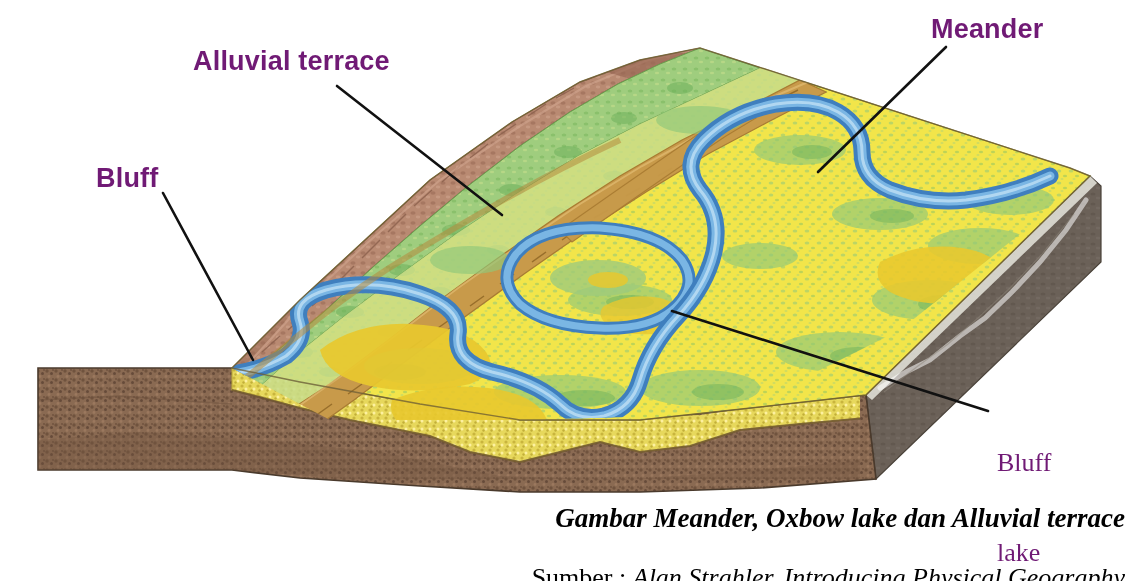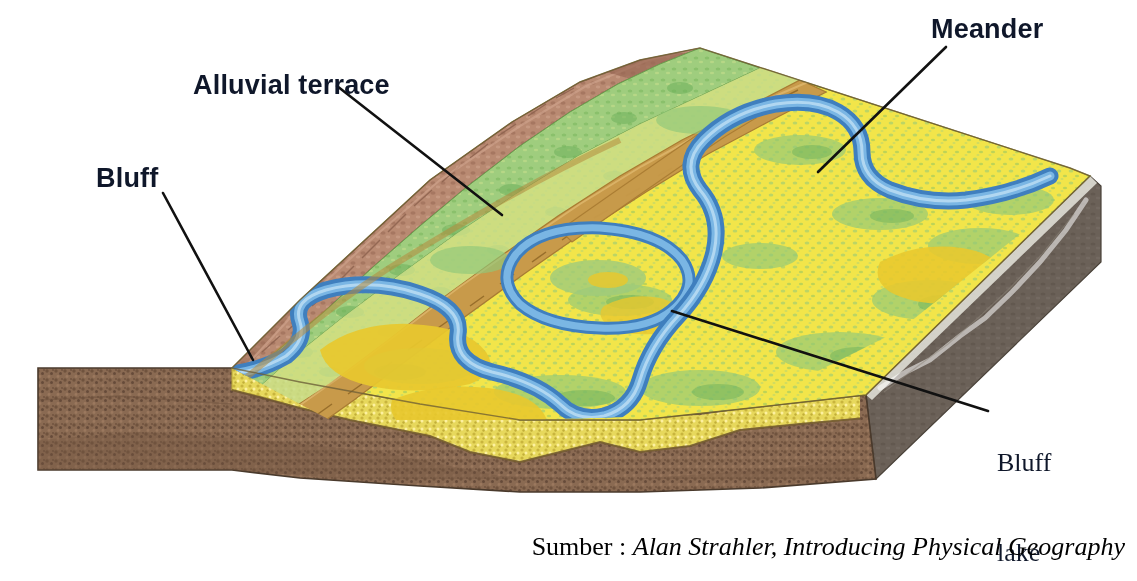--- a/index.html
+++ b/index.html
@@ -4,25 +4,25 @@
 <style>
   html,body{margin:0;padding:0;background:#ffffff;}
   body{
     width:1137px;height:581px;
     font-family:"Liberation Sans",sans-serif;
     overflow:hidden;position:relative;
   }
   #stage{position:absolute;left:0;top:0;width:1137px;height:581px;background:#fff;}
   svg.scene{position:absolute;left:0;top:0;width:1137px;height:581px;display:block;}
 
-  .lbl{position:absolute;white-space:pre;color:#0f172a;}
+  .lbl{position:absolute;white-space:pre;color:#701a75;}
   .lbl.sans{font-family:"Liberation Sans",sans-serif;font-weight:700;font-size:27px;letter-spacing:.2px;}
   .lbl.serif{font-family:"Liberation Serif",serif;font-weight:400;font-size:26px;line-height:30px;}
 
-  #lbl-alluvial{left:193px;top:46px;margin-top:24px;}
+  #lbl-alluvial{left:193px;top:46px;}
   #lbl-bluff{left:96px;top:163px;}
   #lbl-meander{left:931px;top:14px;}
   #lbl-oxbow{left:997px;top:388px;}
 
   #caption{
     position:absolute;left:0;top:503px;width:1125px;
     text-align:right;color:#000;
   }
   #cap-line1{
     font-family:"Liberation Serif",serif;
@@ -343,16 +343,17 @@
   <div class="lbl sans" id="lbl-bluff">Bluff</div>
 
   <div class="lbl sans" id="lbl-meander">Meander</div>
 
   <div class="lbl serif" id="lbl-oxbow">
     <div>Bluff</div>
     <div>lake</div>
   </div>
 
   <div id="caption">
+    <div id="cap-line1">Gambar Meander, Oxbow lake dan Alluvial terrace</div>
     <div id="cap-line2"><span>Sumber : </span><span class="src">Alan Strahler, Introducing Physical Geography</span></div>
   </div>
 
 </div>
 
 </body></html>

